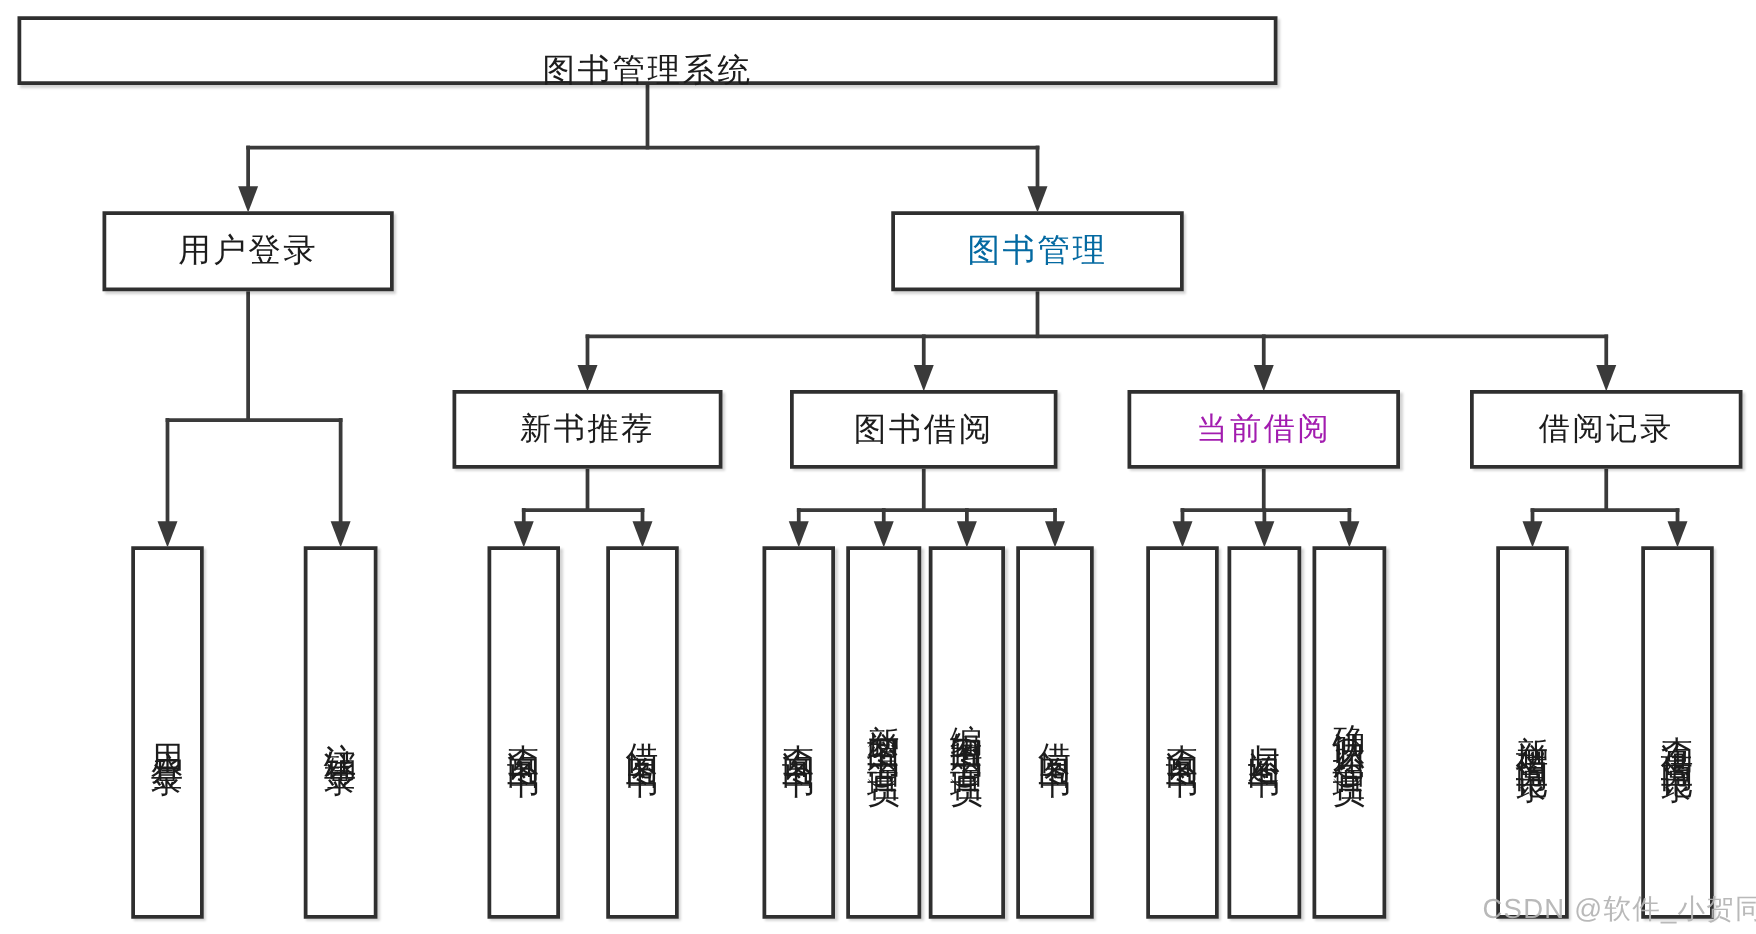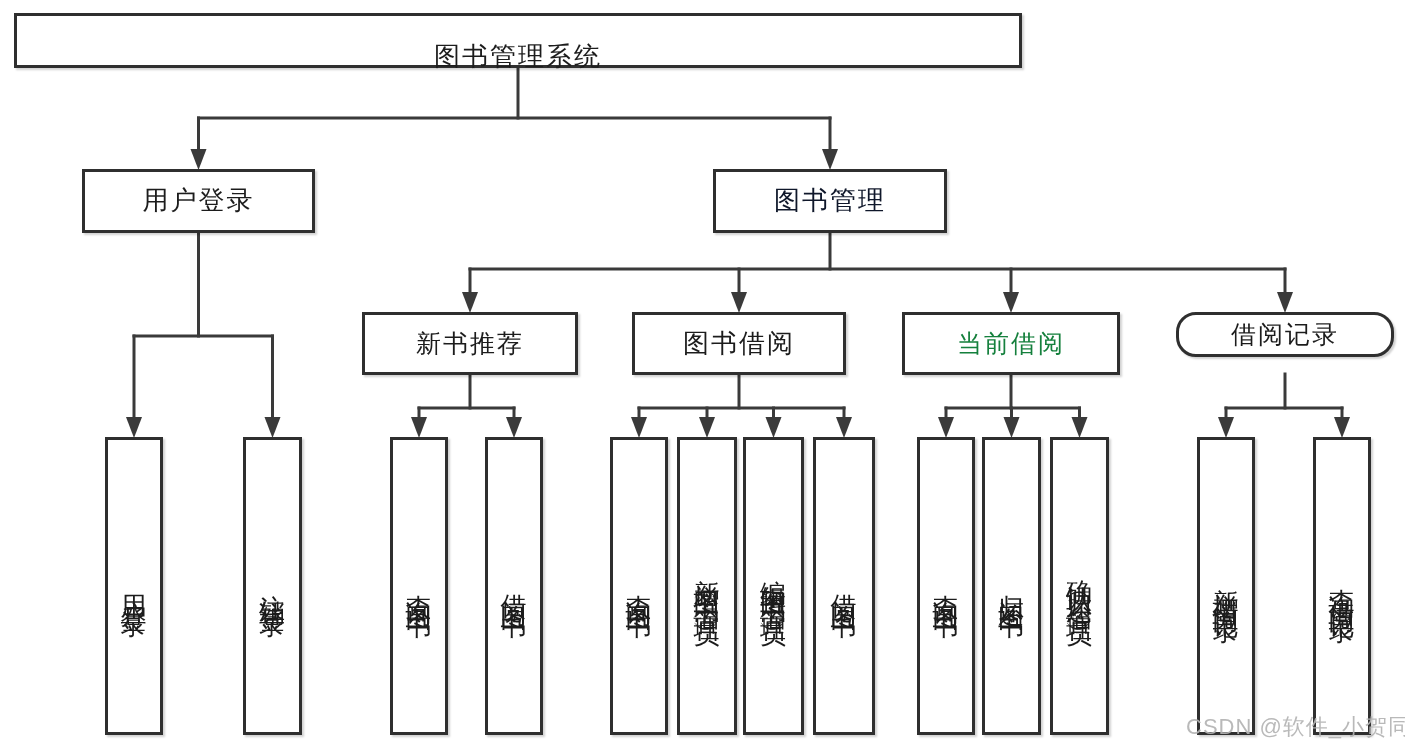--- a/index.html
+++ b/index.html
@@ -117,32 +117,32 @@
       <polygon points="1334,417 1350,417 1342,438" fill="#3a3a3a"></polygon>
     </svg>
   <div id="nodes">
       <div class="node h" style="left: 14px; top: 13px; width: 1008px; height: 55px; border-color: rgb(47, 47, 47);">
         <span class="label" style="font-size: 26px; color: rgb(28, 28, 28); margin-top: 32px;">图书管理系统</span>
       </div>
       <div class="node h" style="left: 82px; top: 169px; width: 233px; height: 64px; border-color: rgb(47, 47, 47);">
         <span class="label" style="font-size: 26px; color: rgb(28, 28, 28);">用户登录</span>
       </div>
       <div class="node h" style="left: 713px; top: 169px; width: 234px; height: 64px; border-color: rgb(47, 47, 47);">
-        <span class="label" style="font-size: 26px; color: #0f172a;">图书管理</span>
+        <span class="label" style="font-size: 26px; color: #0369a1;">图书管理</span>
       </div>
       <div class="node h" style="left: 362px; top: 312px; width: 216px; height: 63px; border-color: rgb(47, 47, 47); text-align: right;">
         <span class="label" style="font-size: 25px; color: rgb(28, 28, 28);">新书推荐</span>
       </div>
       <div class="node h" style="left: 632px; top: 312px; width: 214px; height: 63px; border-color: rgb(47, 47, 47);">
         <span class="label" style="font-size: 26px; color: rgb(28, 28, 28);">图书借阅</span>
       </div>
       <div class="node h" style="left: 902px; top: 312px; width: 218px; height: 63px; border-color: rgb(47, 47, 47);">
-        <span class="label" style="font-size: 25px; color: #15803d;">当前借阅</span>
+        <span class="label" style="font-size: 25px; color: #a21caf;">当前借阅</span>
       </div>
-      <div class="node h" style="left: 1176px; top: 312px; width: 218px; height: 45px; border-color: rgb(47, 47, 47); border-radius: 20px;">
+      <div class="node h" style="left: 1176px; top: 312px; width: 218px; height: 63px; border-color: rgb(47, 47, 47);">
         <span class="label" style="font-size: 25px; color: rgb(28, 28, 28);">借阅记录</span>
       </div>
       <div class="node v" style="left: 105px; top: 437px; width: 58px; height: 298px; border-color: rgb(47, 47, 47);">
         <span class="label" style="font-size: 26px; color: rgb(28, 28, 28);">用户登录</span>
       </div>
       <div class="node v" style="left: 243px; top: 437px; width: 59px; height: 298px; border-color: rgb(47, 47, 47);">
         <span class="label" style="font-size: 26px; color: rgb(28, 28, 28);">注销登录</span>
       </div>
       <div class="node v" style="left: 390px; top: 437px; width: 58px; height: 298px; border-color: rgb(47, 47, 47);">
         <span class="label" style="font-size: 26px; color: rgb(28, 28, 28);">查询图书</span>

